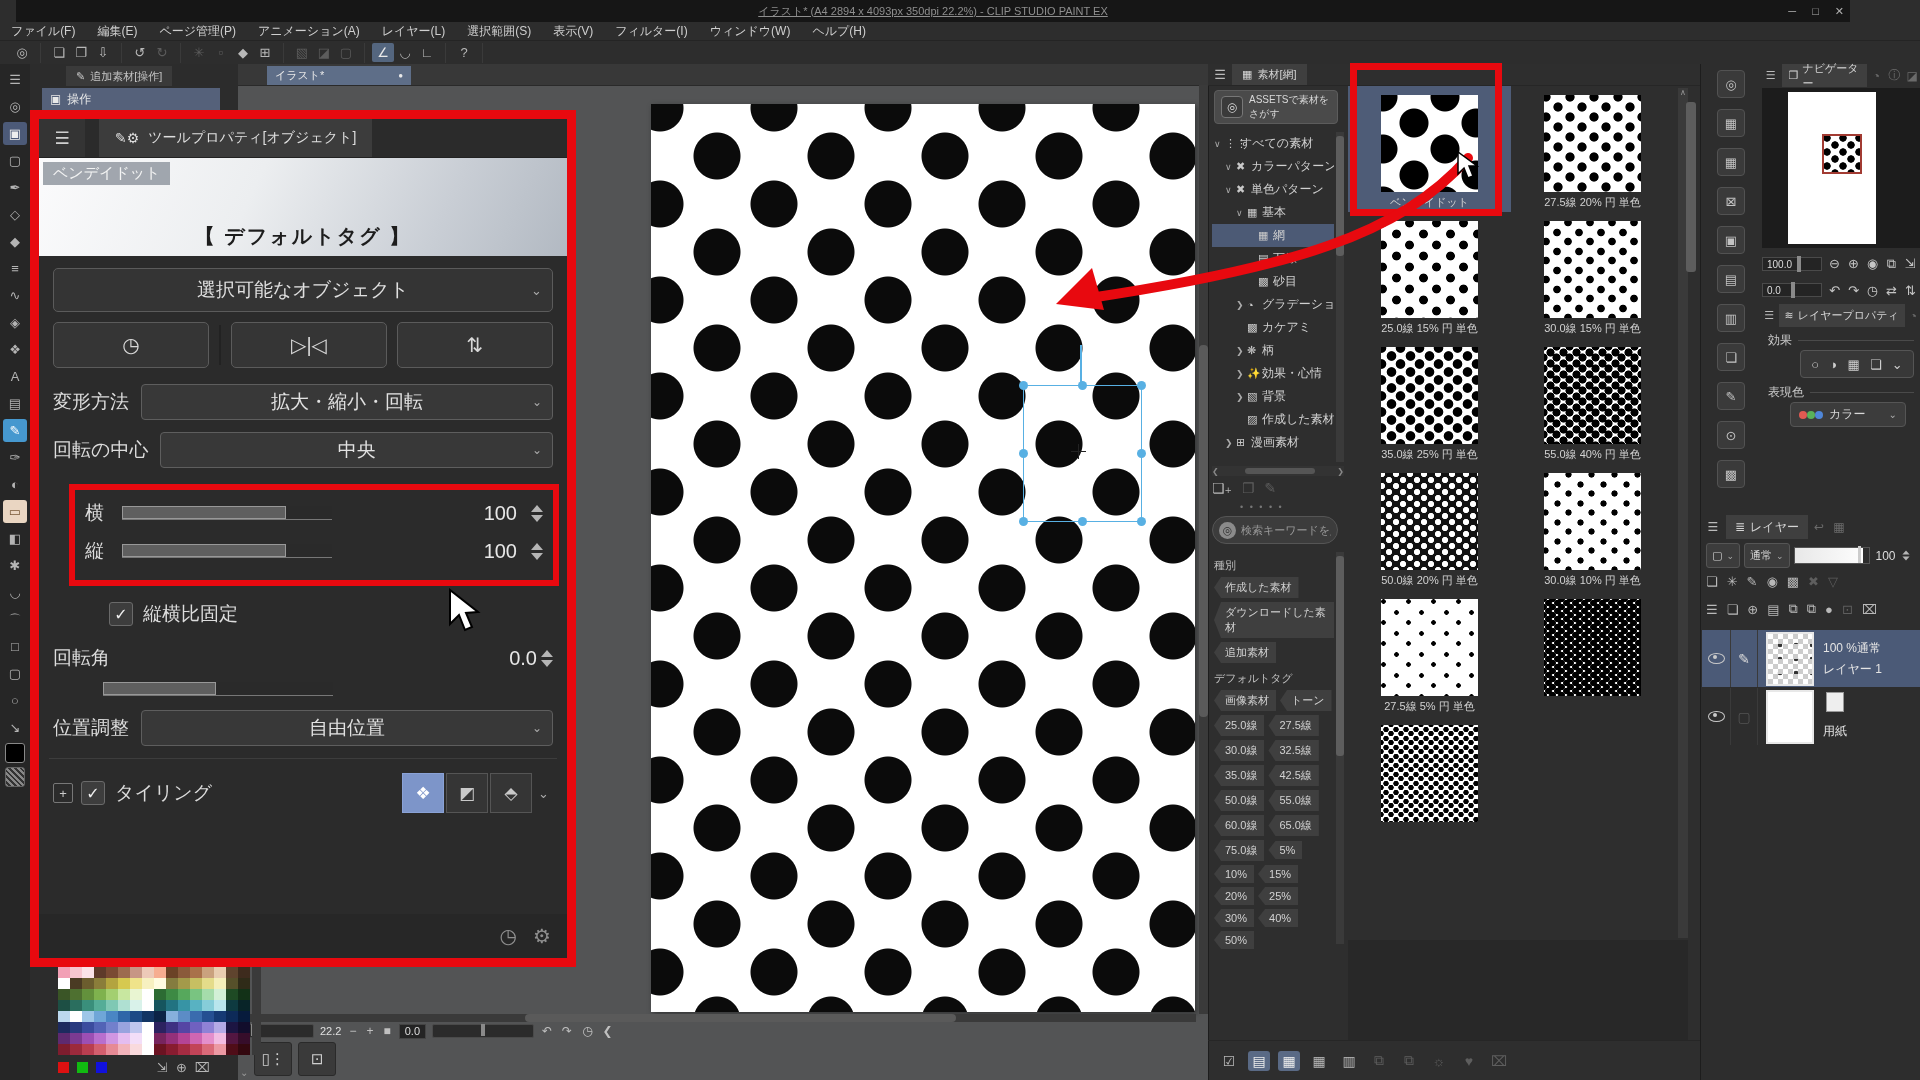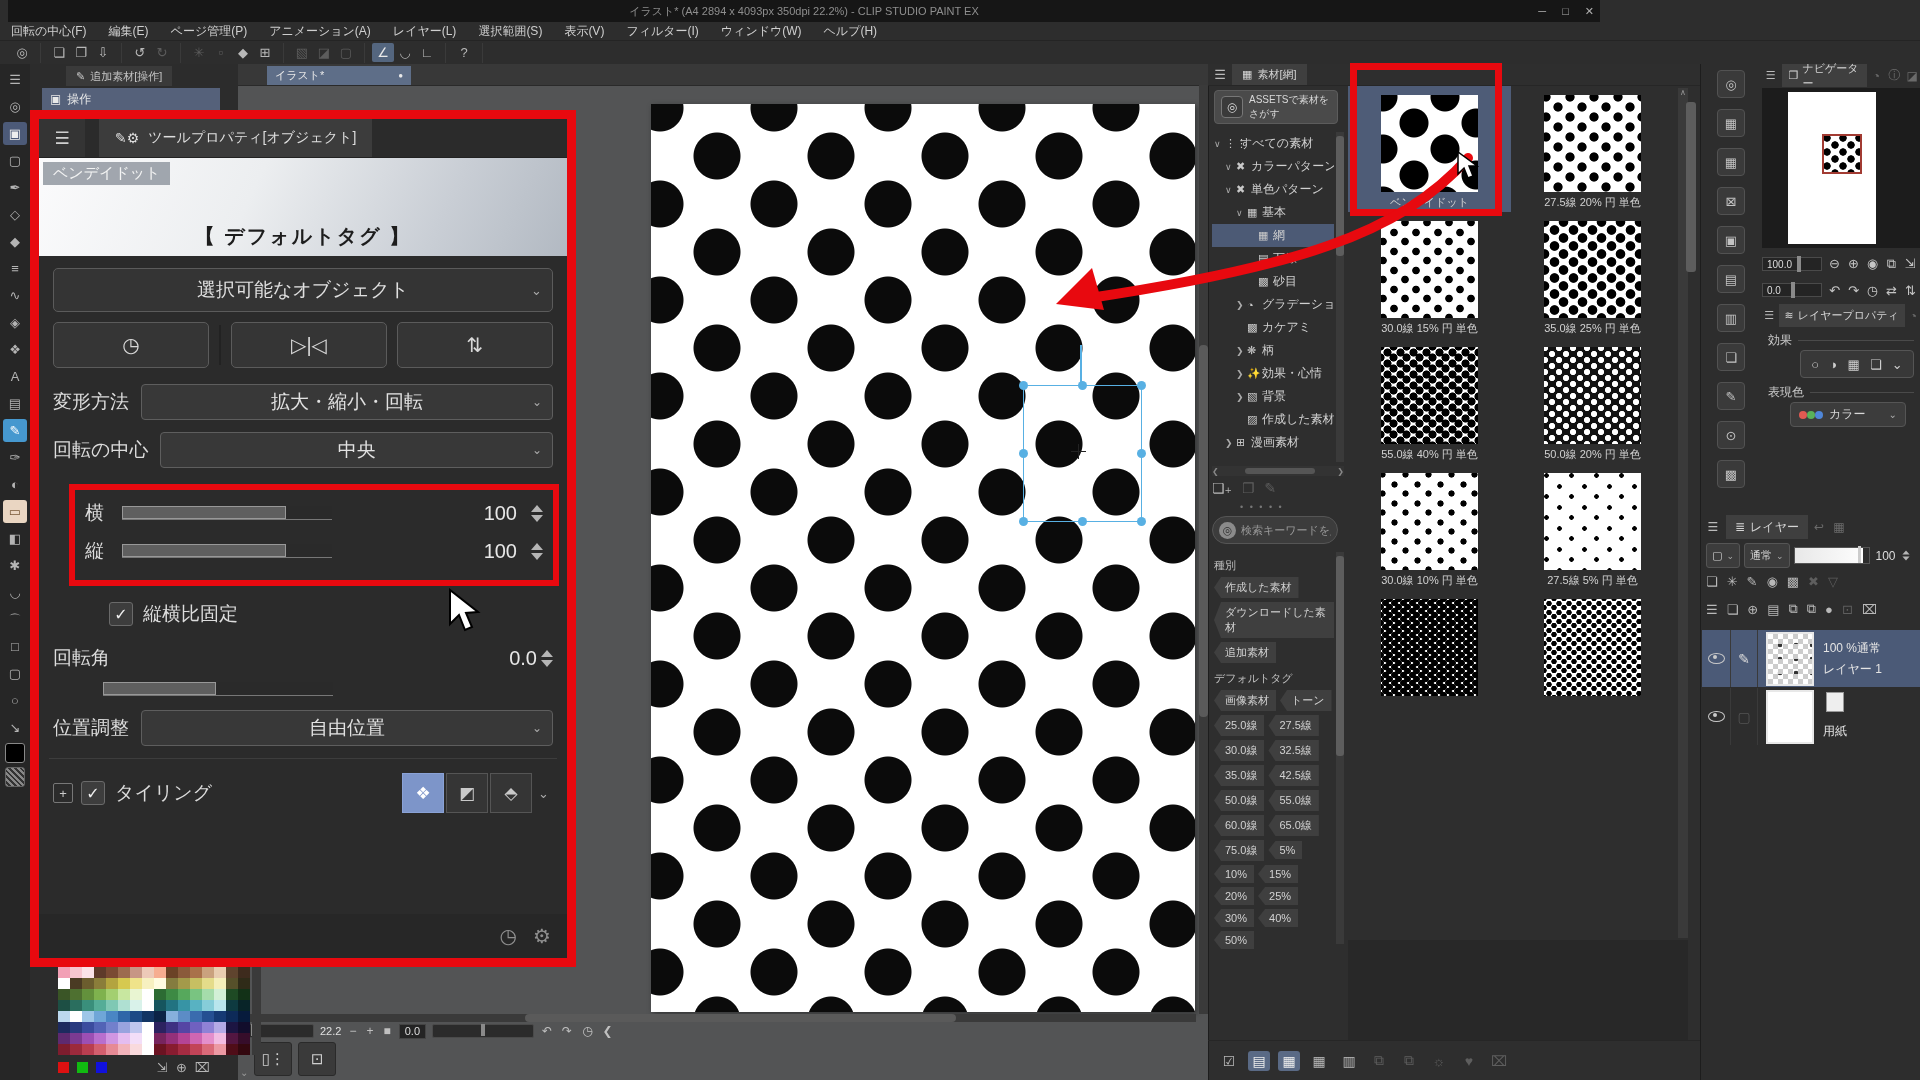--- a/index.html
+++ b/index.html
@@ -1,19 +1,19 @@
 <!DOCTYPE html>
 <html><head>
 <meta charset="utf-8">
 <style>
   html,body{margin:0;padding:0;background:#222;font-family:"Liberation Sans","DejaVu Sans",sans-serif;}
   #app{position:relative;width:1920px;height:1080px;background:#2d2d2d;overflow:hidden;color:#c8c8c8;}
   .abs{position:absolute;}
   
-  #titlebar{left:8px;top:0;width:1592px;height:22px;background:#161616;color:#8e8e8e;font-size:11px;display:flex;align-items:center;justify-content:center;}
+  #titlebar{left:16px;top:0;width:1834px;height:22px;background:#161616;color:#8e8e8e;font-size:11px;display:flex;align-items:center;justify-content:center;text-decoration:underline;}
   #winctl{position:absolute;right:6px;top:0;height:22px;display:flex;gap:16px;align-items:center;color:#b0b0b0;font-size:11px;}
   #menubar{left:0;top:22px;width:1920px;height:18px;background:#2d2d2d;display:flex;align-items:center;font-size:12px;color:#cfcfcf;border-bottom:1px solid #242424;}
   .menu-item{padding:0 11px;cursor:default;}
   #cmdbar{left:0;top:41px;width:1920px;height:23px;background:#2d2d2d;display:flex;align-items:center;border-bottom:1px solid #1e1e1e;padding-left:4px;}
   .cmd-group{display:flex;align-items:center;padding:0 7px;border-right:1px solid #3a3a3a;height:20px;}
   .cmd-ico{width:22px;height:19px;display:flex;align-items:center;justify-content:center;color:#b8b8b8;font-size:13px;border-radius:2px;}
   .cmd-ico.dim{color:#5c5c5c;}
   .cmd-ico.sel{background:#54667f;color:#e8e8e8;}
   
   #leftstrip{left:0;top:64px;width:30px;height:1016px;background:#262626;display:flex;flex-direction:column;align-items:center;padding-top:2px;border-right:1px solid #1f1f1f;}
@@ -201,21 +201,21 @@
   <div class="abs" id="titlebar">
     <span>イラスト* (A4 2894 x 4093px 350dpi 22.2%) - CLIP STUDIO PAINT EX</span>
     <span id="winctl">
       <span>─</span>
       <span>□</span>
       <span>✕</span>
     </span>
   </div>
 
   <div class="abs" id="menubar">
-      <span class="menu-item">回転の中心(F)</span>
+      <span class="menu-item">ファイル(F)</span>
       <span class="menu-item">編集(E)</span>
       <span class="menu-item">ページ管理(P)</span>
       <span class="menu-item">アニメーション(A)</span>
       <span class="menu-item">レイヤー(L)</span>
       <span class="menu-item">選択範囲(S)</span>
       <span class="menu-item">表示(V)</span>
       <span class="menu-item">フィルター(I)</span>
       <span class="menu-item">ウィンドウ(W)</span>
       <span class="menu-item">ヘルプ(H)</span>
     </div>
@@ -738,20 +738,24 @@
   <div class="abs" id="mat-grid">
       <div class="mat-card sel">
         <div class="mat-thumb pat-bendei"></div>
         <span class="mat-label">ベンデイドット</span>
       </div>
       <div class="mat-card">
         <div class="mat-thumb pat-d20"></div>
         <span class="mat-label">27.5線 20% 円 単色</span>
       </div>
       <div class="mat-card">
+        <div class="mat-thumb pat-d15"></div>
+        <span class="mat-label">25.0線 15% 円 単色</span>
+      </div>
+      <div class="mat-card">
         <div class="mat-thumb pat-d15b"></div>
         <span class="mat-label">30.0線 15% 円 単色</span>
       </div>
       <div class="mat-card">
         <div class="mat-thumb pat-d25"></div>
         <span class="mat-label">35.0線 25% 円 単色</span>
       </div>
       <div class="mat-card">
         <div class="mat-thumb pat-c40"></div>
         <span class="mat-label">55.0線 40% 円 単色</span>

